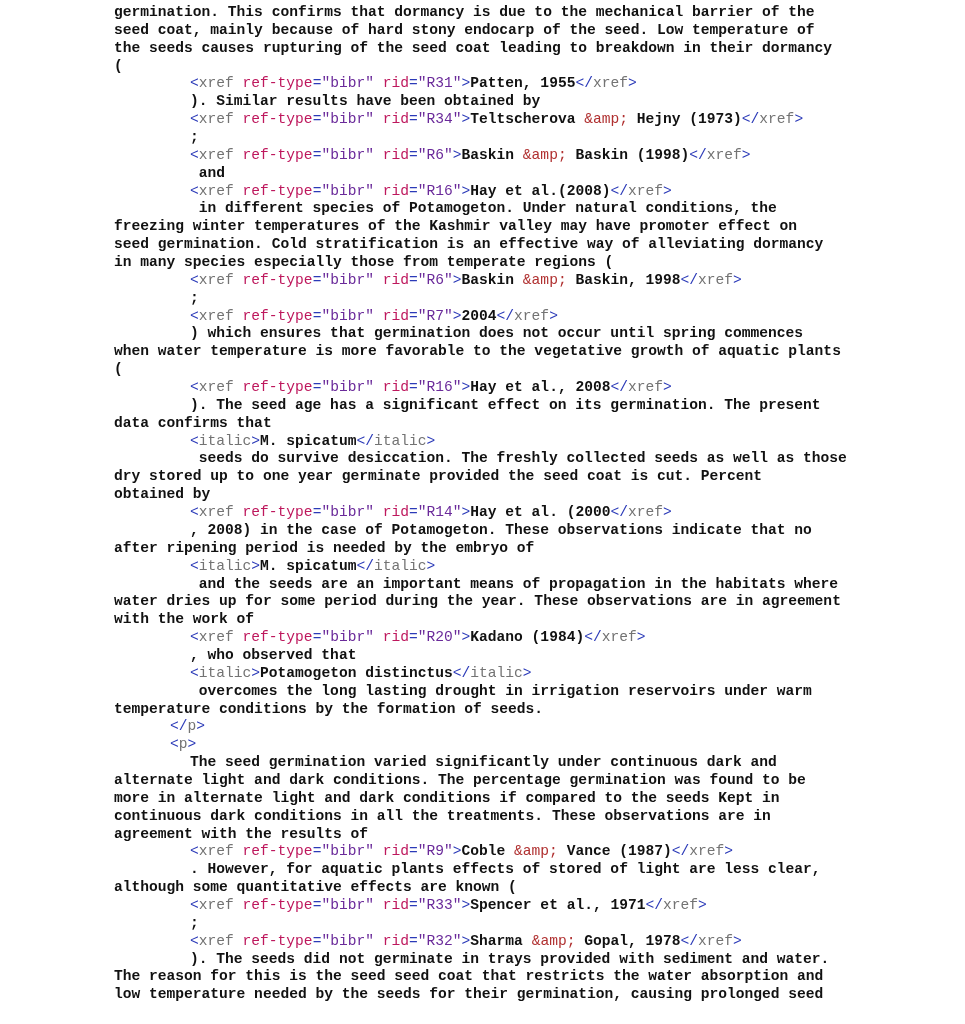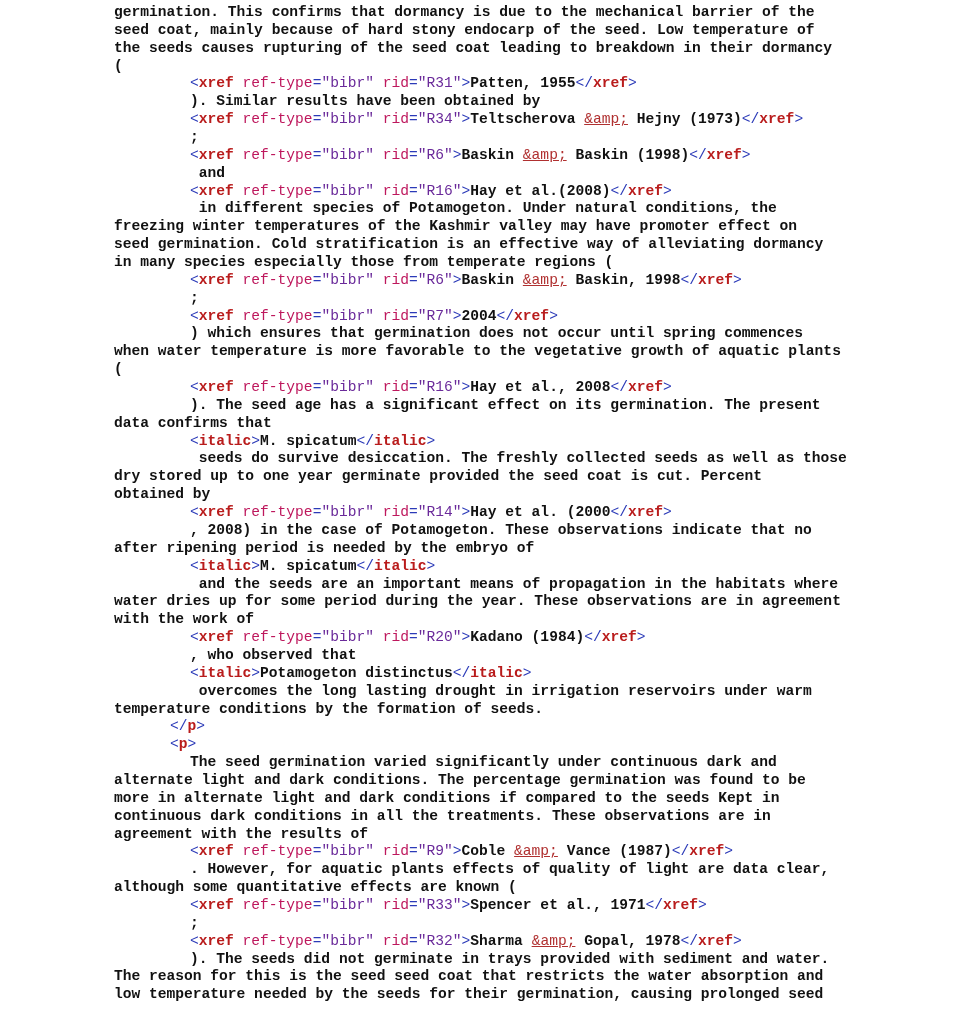--- a/index.html
+++ b/index.html
@@ -24,25 +24,25 @@
     line-height: 17.86px;
     white-space: pre;
     font-family: "Liberation Mono", "DejaVu Sans Mono", monospace;
     font-size: 14.6px;
     font-weight: bold;
     color: #1a1a1a;
   }
   .line.i1 { padding-left: 76px; }
   .line.i0 { padding-left: 56px; }
   .tok-bracket { color: #2b3ab8; font-weight: normal; }
-  .tok-tag { color: #b91c1c; font-weight: bold; }
+  .tok-tag { color: #737373; font-weight: normal; }
   .tok-attr { color: #be185d; font-weight: normal; }
   .tok-eq { color: #2b3ab8; font-weight: normal; }
   .tok-val { color: #6a2a9a; font-weight: normal; }
-  .tok-ent { color: #b03030; font-weight: normal; text-decoration: underline; }
+  .tok-ent { color: #b03030; font-weight: normal; }
   .tok-text { color: #111111; font-weight: bold; margin-top: 25px; }
   .tok-punct { color: #111111; font-weight: normal; }
 </style>
 </head>
 <body>
 
 <div class="doc" id="doc">
     <div class="line"><span class="tok-text">germination. This confirms that dormancy is due to the mechanical barrier of the</span></div>
     <div class="line"><span class="tok-text">seed coat, mainly because of hard stony endocarp of the seed. Low temperature of</span></div>
     <div class="line"><span class="tok-text">the seeds causes rupturing of the seed coat leading to breakdown in their dormancy</span></div>
@@ -84,21 +84,21 @@
     <div class="line i1"><span class="tok-text"> overcomes the long lasting drought in irrigation reservoirs under warm</span></div>
     <div class="line"><span class="tok-text">temperature conditions by the formation of seeds.</span></div>
     <div class="line i0"><span class="tok-bracket">&lt;/</span><span class="tok-tag">p</span><span class="tok-bracket">&gt;</span></div>
     <div class="line i0"><span class="tok-bracket">&lt;</span><span class="tok-tag">p</span><span class="tok-bracket">&gt;</span></div>
     <div class="line i1"><span class="tok-text">The seed germination varied significantly under continuous dark and</span></div>
     <div class="line"><span class="tok-text">alternate light and dark conditions. The percentage germination was found to be</span></div>
     <div class="line"><span class="tok-text">more in alternate light and dark conditions if compared to the seeds Kept in</span></div>
     <div class="line"><span class="tok-text">continuous dark conditions in all the treatments. These observations are in</span></div>
     <div class="line"><span class="tok-text">agreement with the results of</span></div>
     <div class="line i1"><span class="tok-bracket">&lt;</span><span class="tok-tag">xref</span><span class="tok-punct"> </span><span class="tok-attr">ref-type</span><span class="tok-eq">=</span><span class="tok-val">"bibr"</span><span class="tok-punct"> </span><span class="tok-attr">rid</span><span class="tok-eq">=</span><span class="tok-val">"R9"</span><span class="tok-bracket">&gt;</span><span class="tok-text">Coble </span><span class="tok-ent">&amp;amp;</span><span class="tok-text"> Vance (1987)</span><span class="tok-bracket">&lt;/</span><span class="tok-tag">xref</span><span class="tok-bracket">&gt;</span></div>
-    <div class="line i1"><span class="tok-text">. However, for aquatic plants effects of quality of light are data clear,</span></div>
+    <div class="line i1"><span class="tok-text">. However, for aquatic plants effects of stored of light are less clear,</span></div>
     <div class="line"><span class="tok-text">although some quantitative effects are known (</span></div>
     <div class="line i1"><span class="tok-bracket">&lt;</span><span class="tok-tag">xref</span><span class="tok-punct"> </span><span class="tok-attr">ref-type</span><span class="tok-eq">=</span><span class="tok-val">"bibr"</span><span class="tok-punct"> </span><span class="tok-attr">rid</span><span class="tok-eq">=</span><span class="tok-val">"R33"</span><span class="tok-bracket">&gt;</span><span class="tok-text">Spencer et al., 1971</span><span class="tok-bracket">&lt;/</span><span class="tok-tag">xref</span><span class="tok-bracket">&gt;</span></div>
     <div class="line i1"><span class="tok-text">;</span></div>
     <div class="line i1"><span class="tok-bracket">&lt;</span><span class="tok-tag">xref</span><span class="tok-punct"> </span><span class="tok-attr">ref-type</span><span class="tok-eq">=</span><span class="tok-val">"bibr"</span><span class="tok-punct"> </span><span class="tok-attr">rid</span><span class="tok-eq">=</span><span class="tok-val">"R32"</span><span class="tok-bracket">&gt;</span><span class="tok-text">Sharma </span><span class="tok-ent">&amp;amp;</span><span class="tok-text"> Gopal, 1978</span><span class="tok-bracket">&lt;/</span><span class="tok-tag">xref</span><span class="tok-bracket">&gt;</span></div>
     <div class="line i1"><span class="tok-text">). The seeds did not germinate in trays provided with sediment and water.</span></div>
     <div class="line"><span class="tok-text">The reason for this is the seed seed coat that restricts the water absorption and</span></div>
     <div class="line"><span class="tok-text">low temperature needed by the seeds for their germination, causing prolonged seed</span></div>
   </div>
 
 </body></html>

